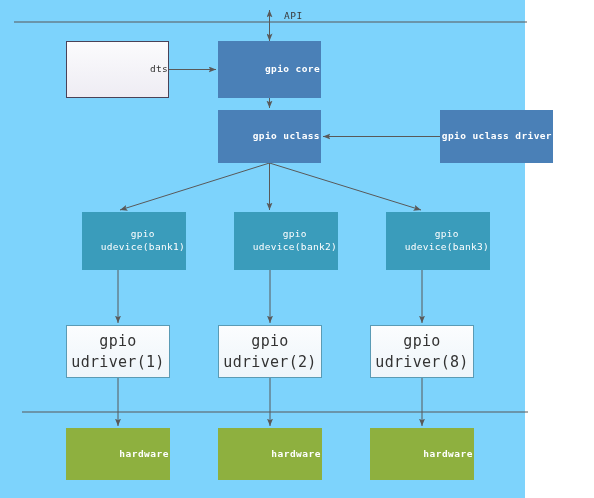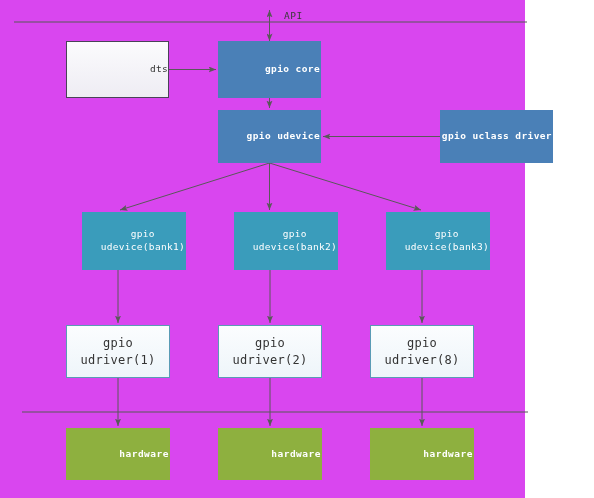--- a/index.html
+++ b/index.html
@@ -10,21 +10,21 @@
   body {
     width: 594px;
     height: 498px;
     font-family: "DejaVu Sans Mono", "Liberation Mono", monospace;
     overflow: hidden;
   }
   #diagram-root {
     position: relative;
     width: 525px;
     height: 498px;
-    background: #d946ef;
+    background: #7dd3fc;
   }
   svg.diagram-svg {
     position: absolute;
     top: 0;
     left: 0;
     width: 594px;
     height: 498px;
   }
   .node-box {
     position: absolute;
@@ -56,21 +56,21 @@
     font-size: 9.5px;
     font-weight: normal;
     letter-spacing: 0.3px;
     margin-left: 16px;
   }
   
   .style-light {
     background: linear-gradient(180deg, #fbfdfe 0%, #eef5fa 100%);
     border: 1px solid #5a9bb5;
     color: #333333;
-    font-size: 12px;
+    font-size: 15px;
     letter-spacing: 0.3px;
   }
   
   .style-dts {
     background: linear-gradient(180deg, #fbfbfd 0%, #eeecf3 100%);
     border: 1px solid #4a4258;
     color: #333333;
     font-size: 9.5px;
     letter-spacing: 0.3px;
   }
@@ -138,21 +138,21 @@
 
   <div class="node-box style-dts" style="left:66px; top:41px; width:103px; height:57px;">
     <span class="node-label">dts</span>
   </div>
 
   <div class="node-box style-blue" style="left:218px; top:41px; width:103px; height:57px;">
     <span class="node-label">gpio core</span>
   </div>
 
   <div class="node-box style-blue" style="left:218px; top:110px; width:103px; height:53px;">
-    <span class="node-label">gpio udevice</span>
+    <span class="node-label">gpio uclass</span>
   </div>
 
   <div class="node-box style-blue" style="left:440px; top:110px; width:113px; height:53px;">
     <span class="node-label">gpio uclass driver</span>
   </div>
 
   <div class="node-box style-teal" style="left:66px; top:212px; width:104px; height:58px;">
     <span class="node-label">gpio
 udevice(bank1)</span>
   </div>

